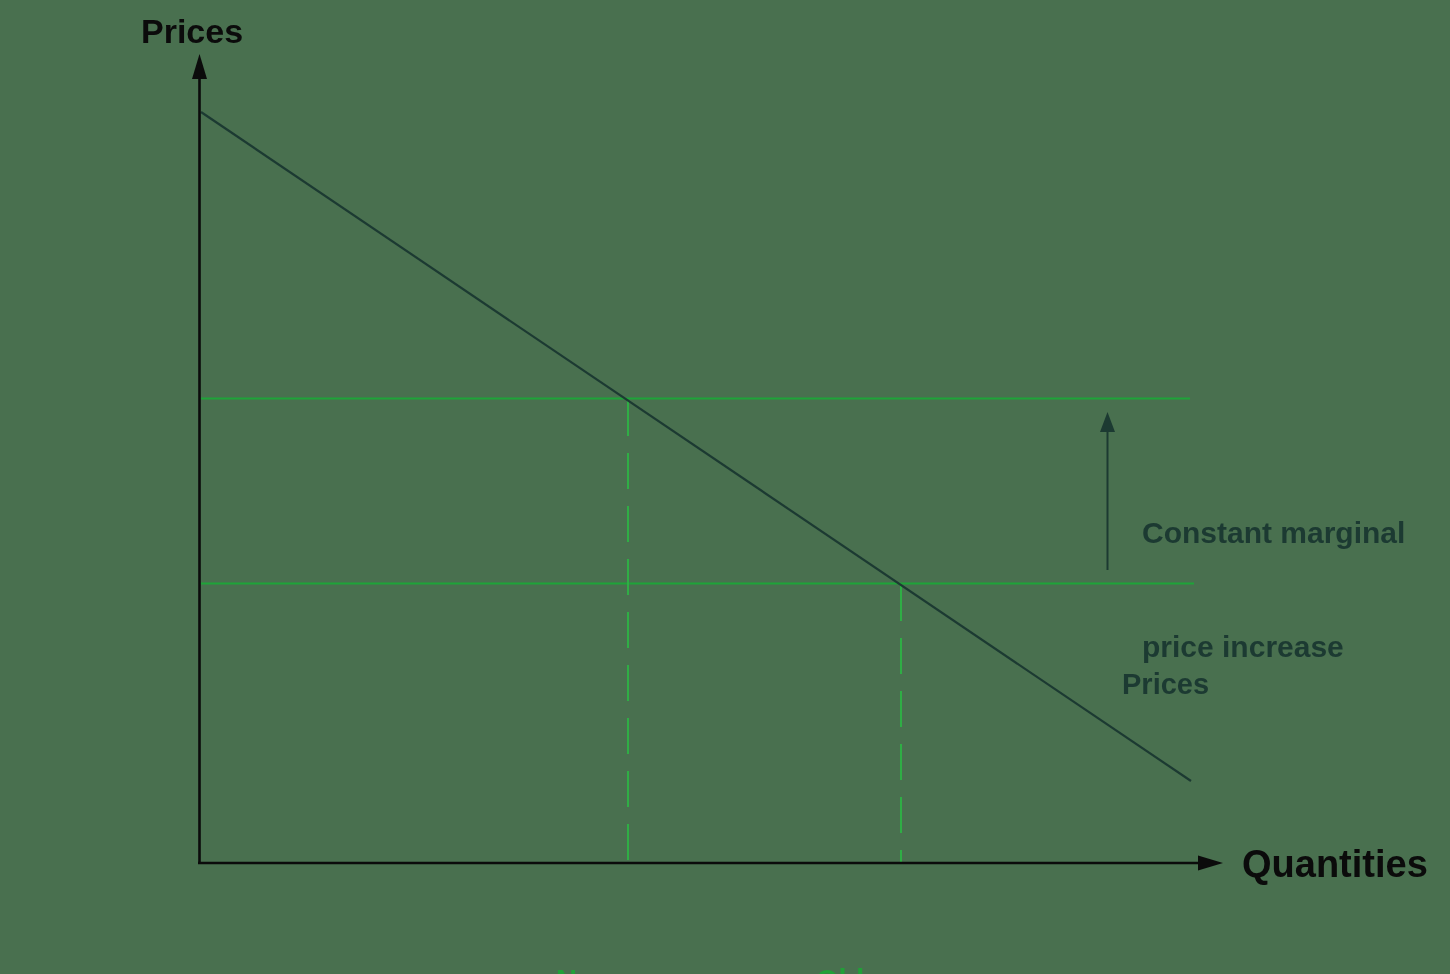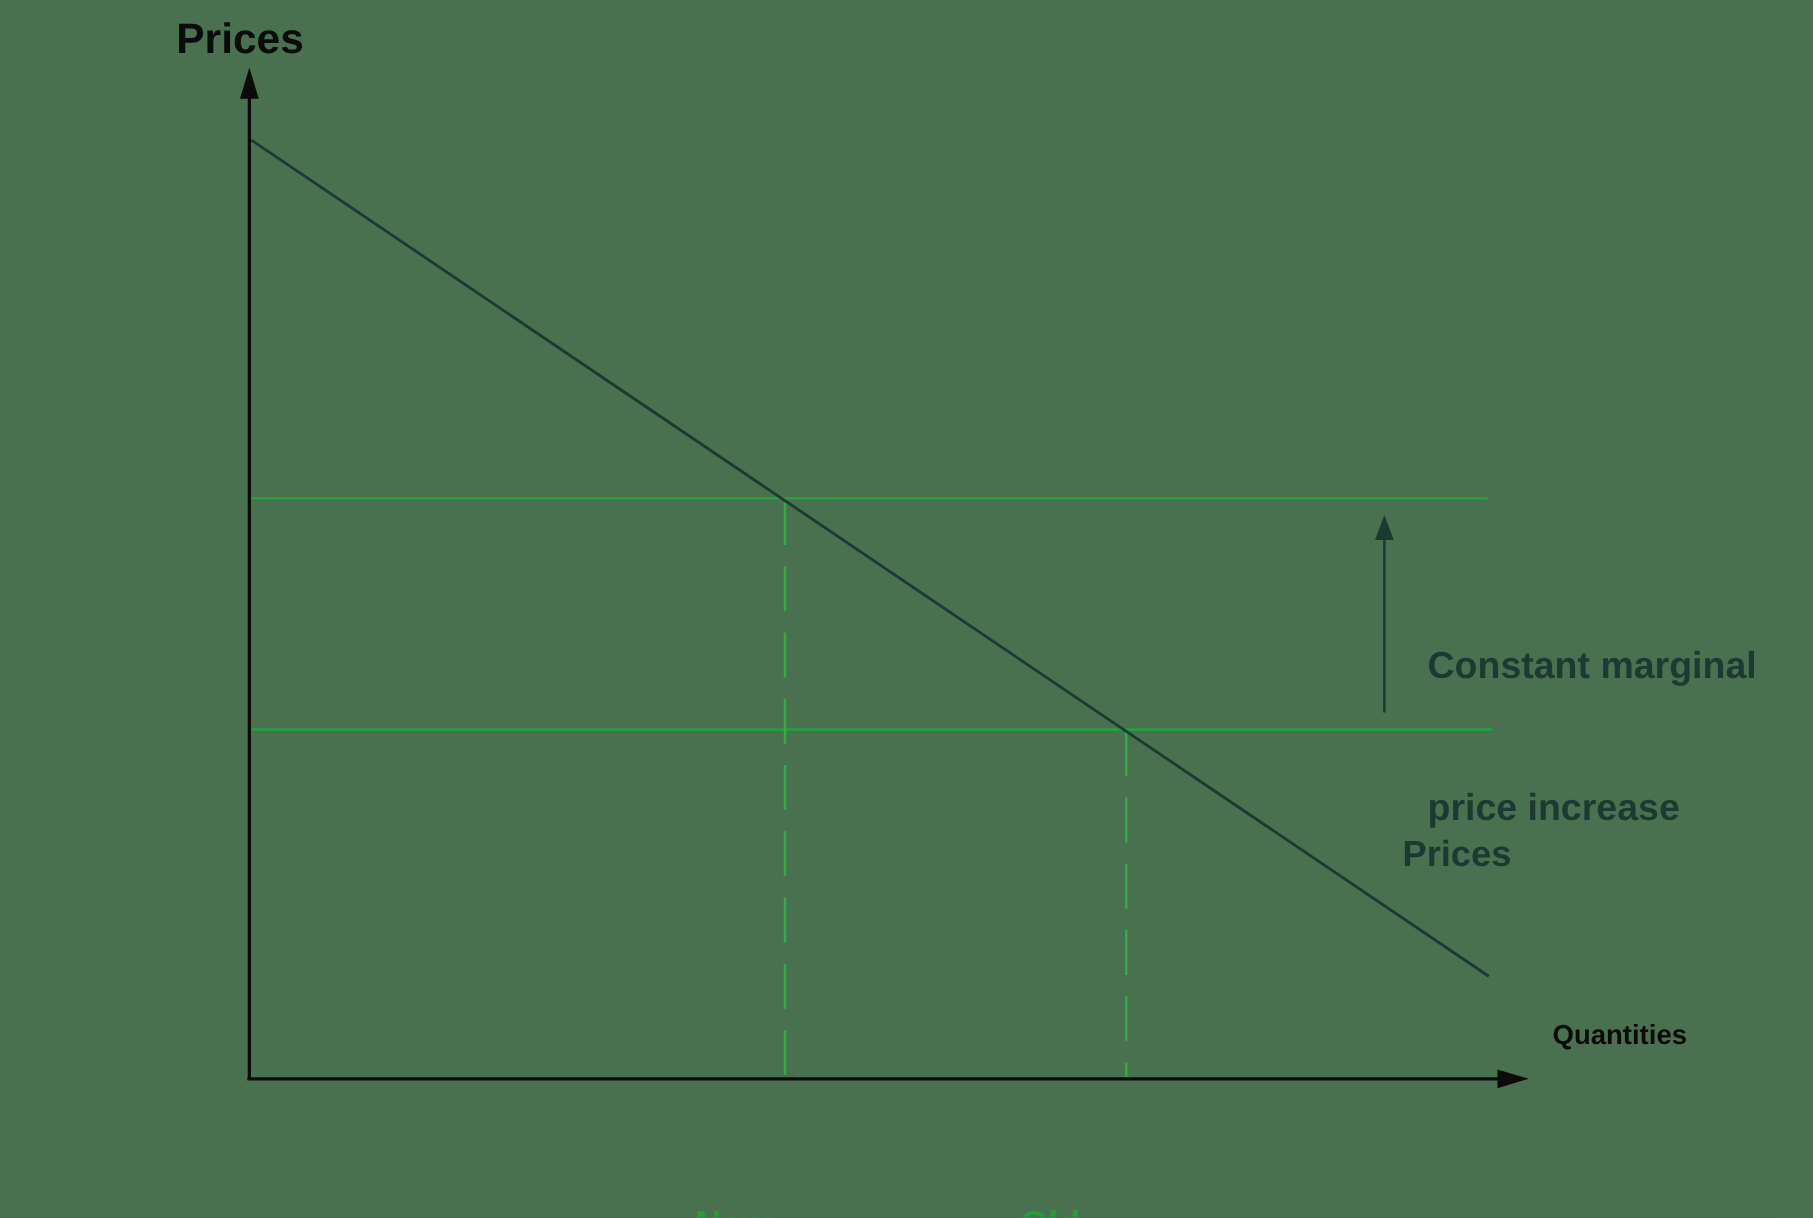--- a/index.html
+++ b/index.html
@@ -7,21 +7,21 @@
     position:relative;width:1450px;height:974px;background:#49704F;
     overflow:hidden;font-family:"Liberation Sans",sans-serif;font-weight:700;
   }
   .plot{position:absolute;left:0;top:0;}
   .lbl{position:absolute;white-space:pre;}
   .lbl .line{display:block;}
   .c-green{color:#21A038;}
   .c-teal{color:#1C3A32;}
   .c-black{color:#0B0B0B;}
   .lbl-prices{left:141px;top:12px;font-size:34px;}
-  .lbl-quantities{left:1242px;top:815px;font-size:22px;}
+  .lbl-quantities{left:1242px;top:843px;font-size:38px;}
   .lbl-new-price{left:18px;top:352px;font-size:29px;line-height:38px;}
   .lbl-old-price{left:28px;top:534px;font-size:29px;line-height:38px;}
   .lbl-cost-increase{left:1142px;top:438px;font-size:30px;line-height:38px;}
   .lbl-demand{left:1122px;top:668px;font-size:29px;}
   .lbl-new-qty{left:556px;top:880px;font-size:29px;line-height:40px;}
   .lbl-old-qty{left:816px;top:880px;font-size:29px;line-height:40px;}
 </style>
 </head>
 <body>
 

